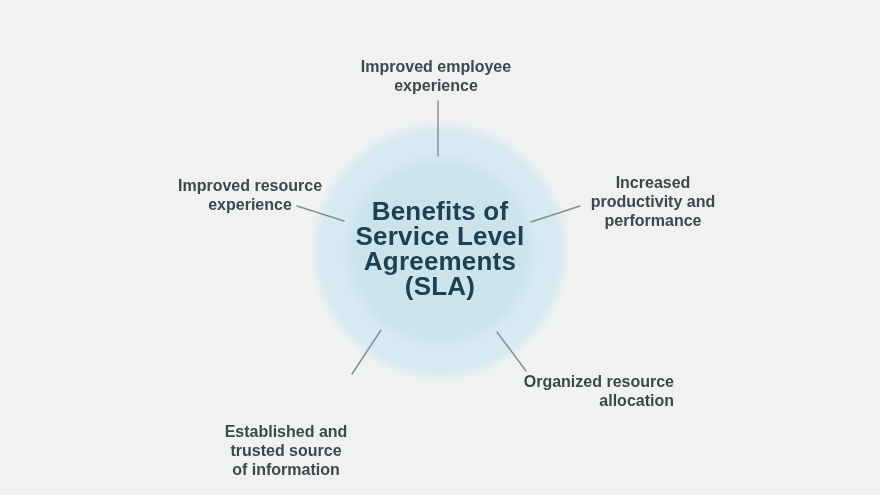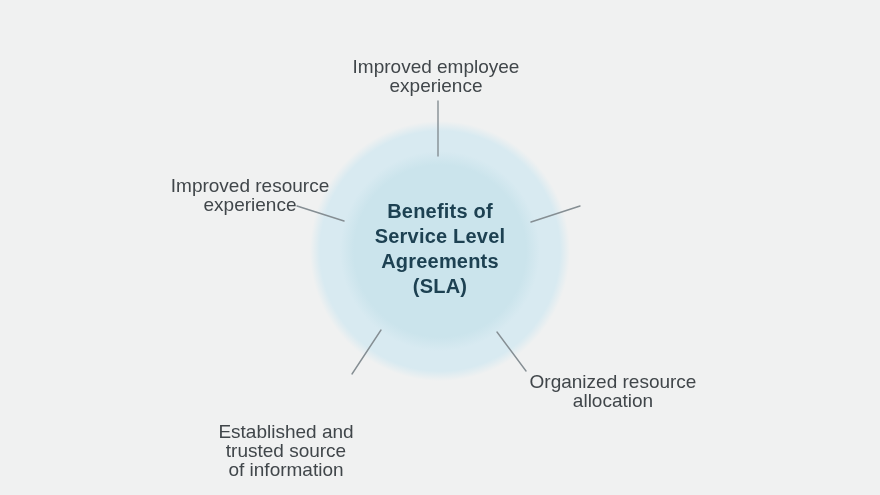--- a/index.html
+++ b/index.html
@@ -39,40 +39,40 @@
     stroke: #858e93;
     stroke-width: 1.4;
     stroke-linecap: round;
   }
   .center-title {
     position: absolute;
     left: 330px;
     top: 199px;
     width: 220px;
     text-align: center;
-    font-size: 20px;
+    font-size: 26px;
     font-weight: 700;
     line-height: 25px;
     letter-spacing: 0.2px;
     color: #1d4152;
     white-space: pre-line;
   }
   .label {
     position: absolute;
     width: 180px;
     text-align: center;
-    font-size: 19px;
-    font-weight: 400;
+    font-size: 16px;
+    font-weight: 700;
     line-height: 19px;
     color: #40464a;
     white-space: pre-line;
   }
   .label-top          { left: 346px; top: 57px;  }
   .label-right        { left: 563px; top: 173px; }
-  .label-bottom-right { left: 523px; top: 372px; }
+  .label-bottom-right { left: 494px; top: 372px; text-align: right; }
   .label-bottom-left  { left: 196px; top: 375px; margin-top: 47px; }
   .label-left         { left: 160px; top: 176px; }
 </style>
 </head>
 <body>
 
 <div class="stage">
 
   <div class="circle-bg"></div>
 
@@ -85,20 +85,23 @@
   </svg>
 
   <div class="center-title">Benefits of
 Service Level
 Agreements
 (SLA)</div>
 
   <div class="label label-top">Improved employee
 experience</div>
 
+  <div class="label label-right">Increased
+productivity and
+performance</div>
 
   <div class="label label-bottom-right">Organized resource
 allocation</div>
 
   <div class="label label-bottom-left">Established and
 trusted source
 of information</div>
 
   <div class="label label-left">Improved resource
 experience</div>

